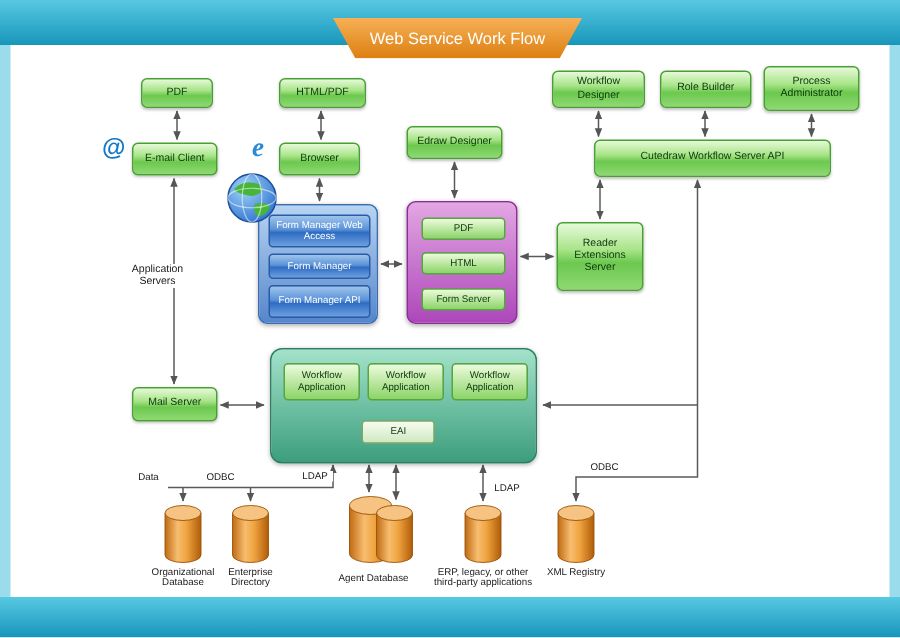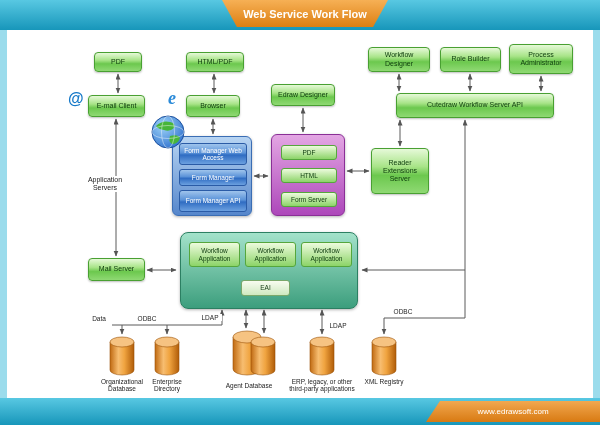--- a/index.html
+++ b/index.html
@@ -2,24 +2,24 @@
 <html><head>
 <meta charset="utf-8">
 <style>
   * { margin:0; padding:0; box-sizing:border-box; }
   body { font-family:"Liberation Sans", sans-serif; background:#fff; }
   .page { position:relative; width:600px; height:425px; background:#9bdcec; overflow:hidden; }
   .canvas { position:absolute; left:7px; top:30px; width:586px; height:368px; background:#ffffff; z-index:0; }
   .band { position:absolute; left:0; width:600px; background:linear-gradient(#58c8e2,#1796ba); z-index:1; }
   .band.top { top:0; height:30px; }
   .band.bottom { bottom:0; height:27px; }
-  .banner { position:absolute; left:222px; top:0; width:166px; height:27px; z-index:2;
+  .banner { position:absolute; left:222px; top:12px; width:166px; height:27px; z-index:2;
             background:linear-gradient(#f6b055,#dd7f12);
             clip-path:polygon(0 0,100% 0,91% 100%,9% 100%);
-            color:#fff; font-weight:bold; font-size:11px;
+            color:#fff; font-weight:normal; font-size:11px;
             display:flex; align-items:center; justify-content:center; }
   .site-banner { position:absolute; left:426px; bottom:3px; width:174px; height:21px; z-index:2;
             background:linear-gradient(#f2a850,#d87a12);
             clip-path:polygon(8% 0,100% 0,100% 100%,0 100%);
             color:#fff; font-size:8px; display:flex; align-items:center; justify-content:center; }
   svg.connectors { position:absolute; left:0; top:0; z-index:1; pointer-events:none; }
   .node { position:absolute; z-index:2; display:flex; align-items:center; justify-content:center;
           text-align:center; font-size:7px; line-height:1.15; color:#0c3a0c;
           border:1px solid #49a032; border-radius:4px;
           background:linear-gradient(#e6f9d8, #a8e488 40%, #6cc84e 60%, #8fd973);
@@ -47,21 +47,20 @@
 </head>
 <body>
 
 <div class="page">
 
   <div class="canvas"></div>
 
   <div class="band top"></div>
   <div class="band bottom"></div>
   <div class="banner">Web Service Work Flow</div>
-  <div class="site-banner">www.edrawsoft.com</div>
 
   <svg class="connectors" width="600" height="425">
     <defs>
       <marker id="mE" markerWidth="7" markerHeight="7" refX="5.5" refY="2.5" orient="auto" markerUnits="userSpaceOnUse">
         <path d="M0,0 L6,2.5 L0,5 Z" fill="#555"></path>
       </marker>
       <marker id="mS" markerWidth="7" markerHeight="7" refX="5.5" refY="2.5" orient="auto-start-reverse" markerUnits="userSpaceOnUse">
         <path d="M0,0 L6,2.5 L0,5 Z" fill="#555"></path>
       </marker>
       <linearGradient id="cylG" x1="0" y1="0" x2="1" y2="0">

